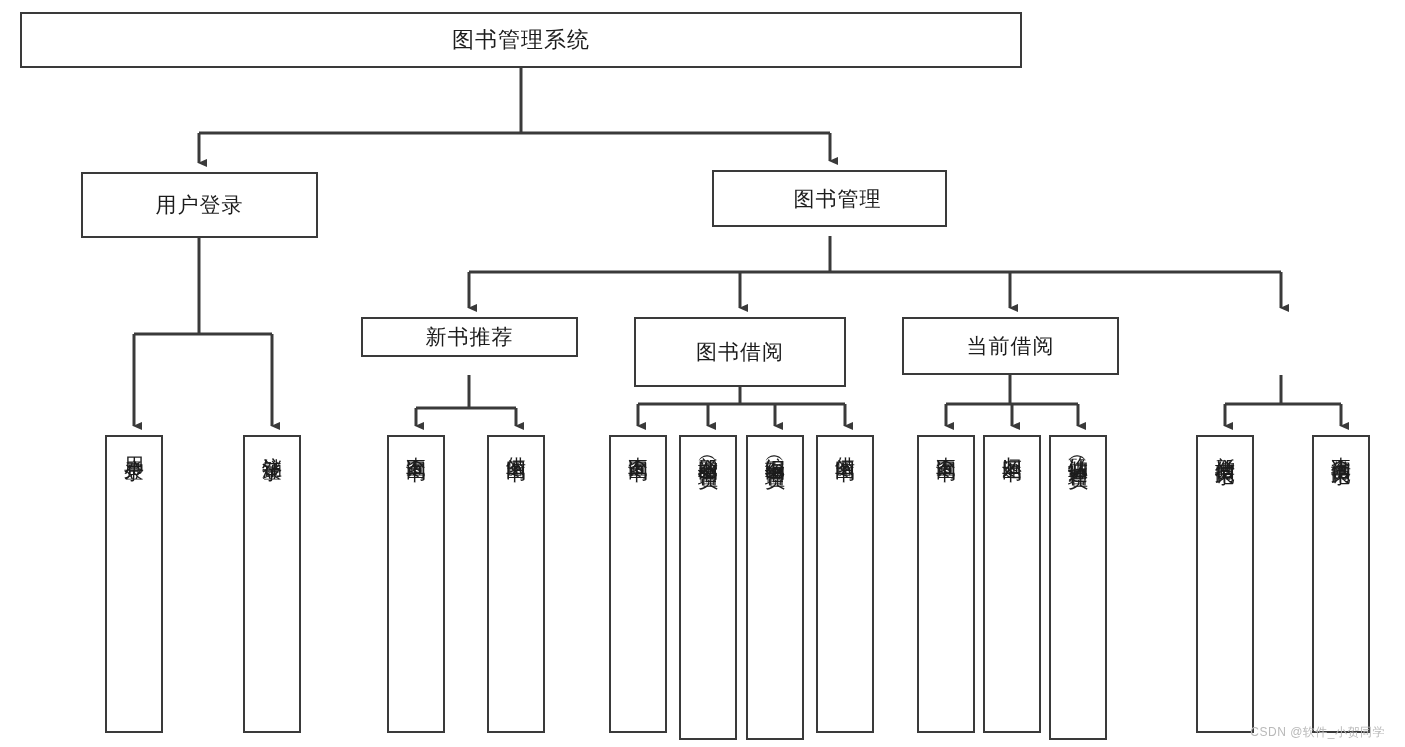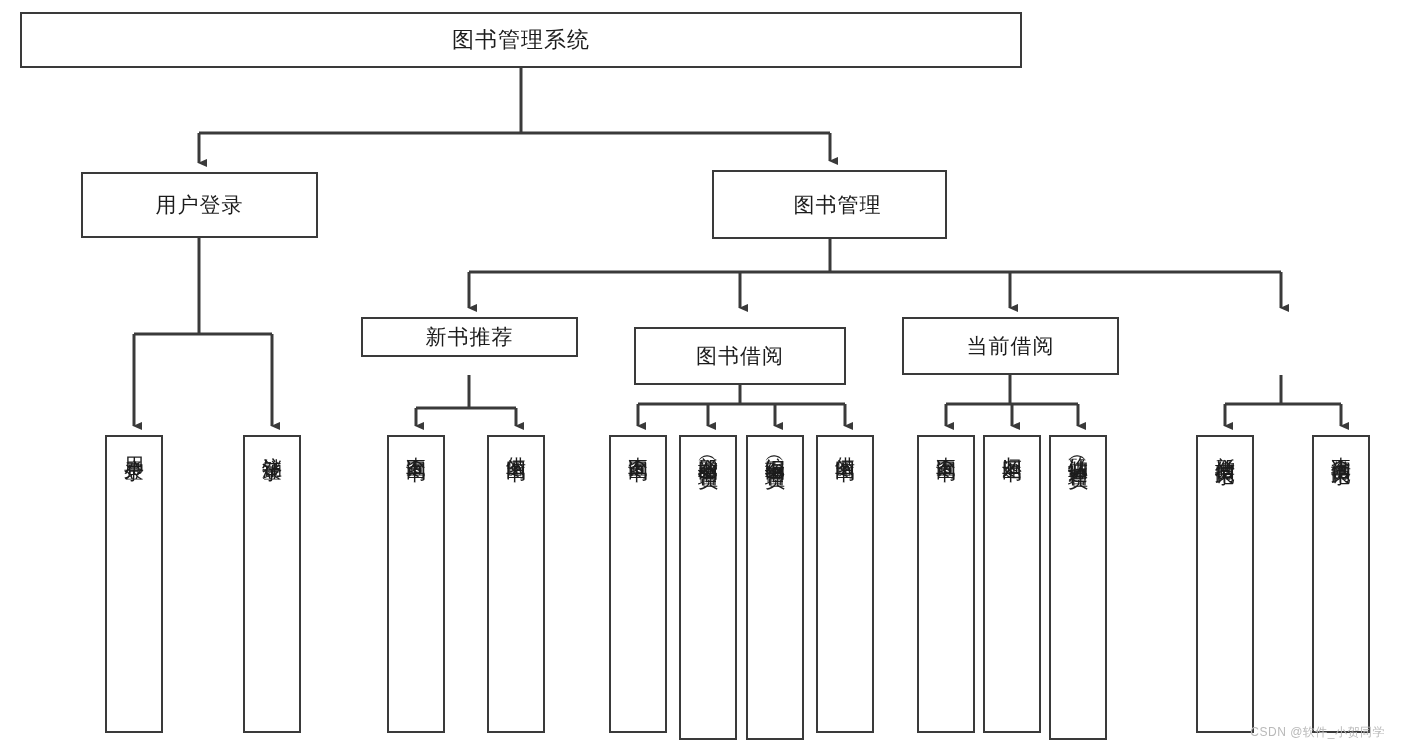--- a/index.html
+++ b/index.html
@@ -127,28 +127,28 @@
     </g>
   </svg>
 
   <div class="node node-root" style="left:20px; top:12px; width:1002px; height:56px;">
     <span class="node-h">图书管理系统</span>
   </div>
 
   <div class="node" style="left:81px; top:172px; width:237px; height:66px;">
     <span class="node-h">用户登录</span>
   </div>
-  <div class="node" style="left:712px; top:170px; width:235px; height:69px;padding-left:16px;">
+  <div class="node" style="left:712px; top:170px; width:235px; height:57px;padding-left:16px;">
     <span class="node-h">图书管理</span>
   </div>
 
   <div class="node" style="left:361px; top:317px; width:217px; height:40px;">
     <span class="node-h">新书推荐</span>
   </div>
-  <div class="node" style="left:634px; top:327px; width:212px; height:58px;">
+  <div class="node" style="left:634px; top:317px; width:212px; height:70px;">
     <span class="node-h">图书借阅</span>
   </div>
   <div class="node" style="left:902px; top:317px; width:217px; height:58px;">
     <span class="node-h">当前借阅</span>
   </div>
 
   <div class="node node-leaf" style="left:105px; top:435px; width:58px; height:298px;">
     <span class="node-v">用户登录</span>
   </div>
   <div class="node node-leaf" style="left:243px; top:435px; width:58px; height:298px;">

